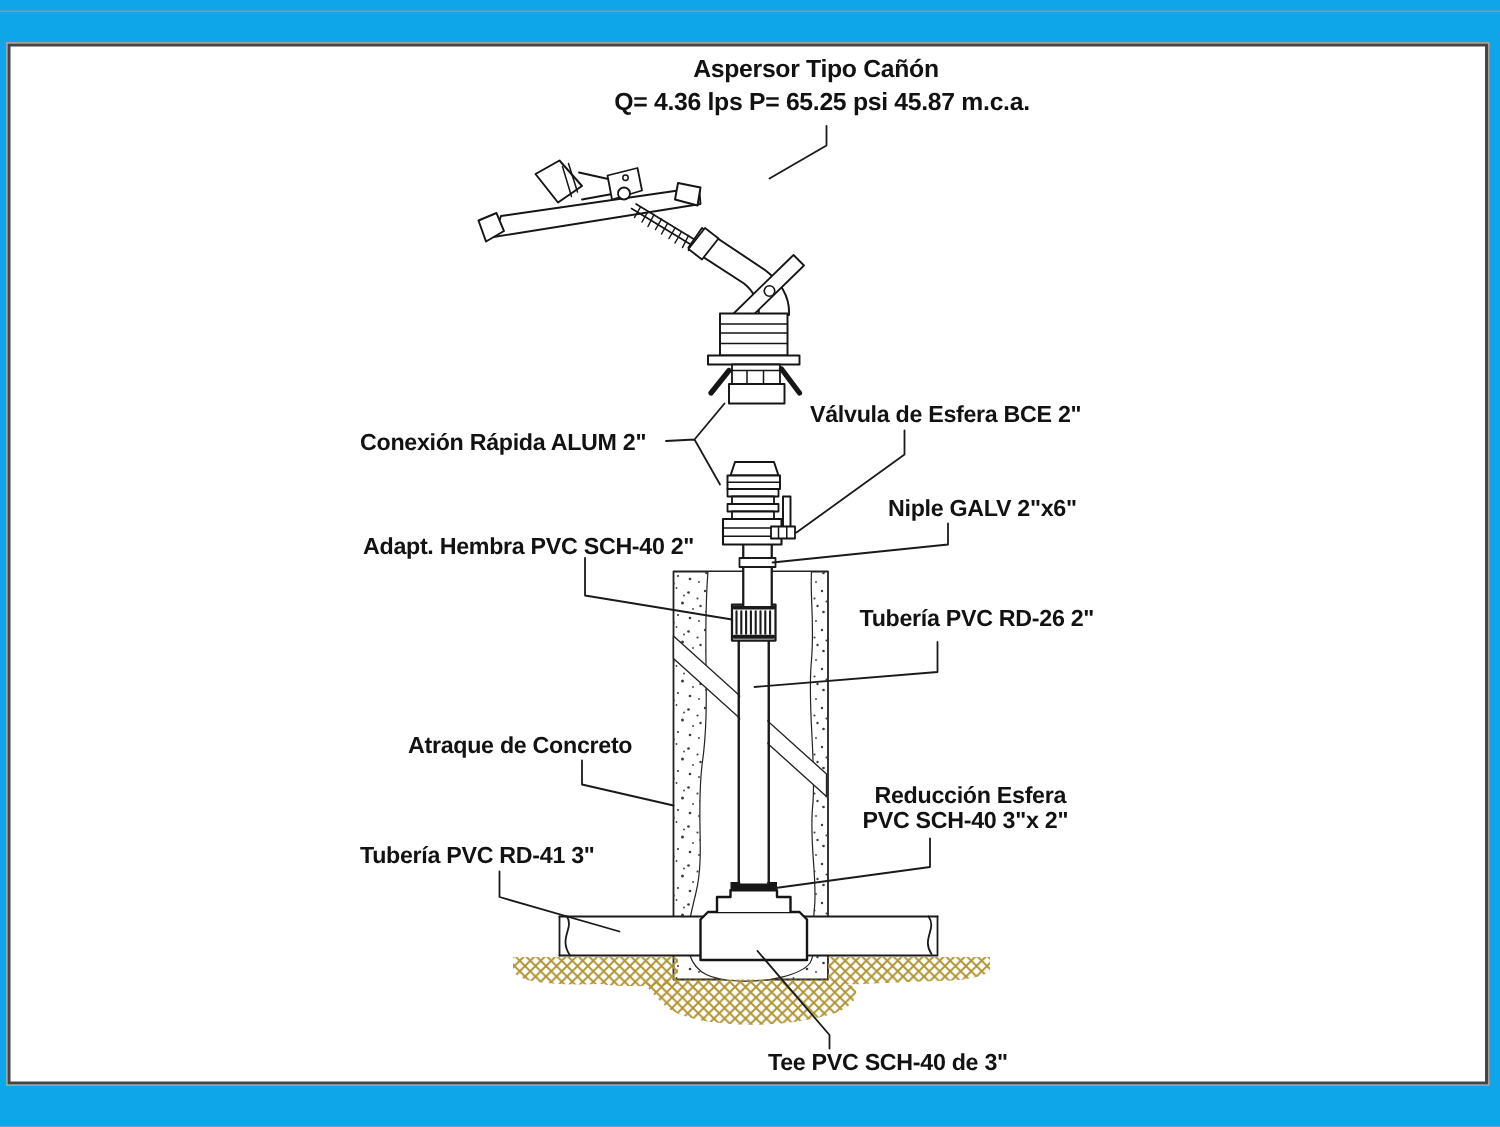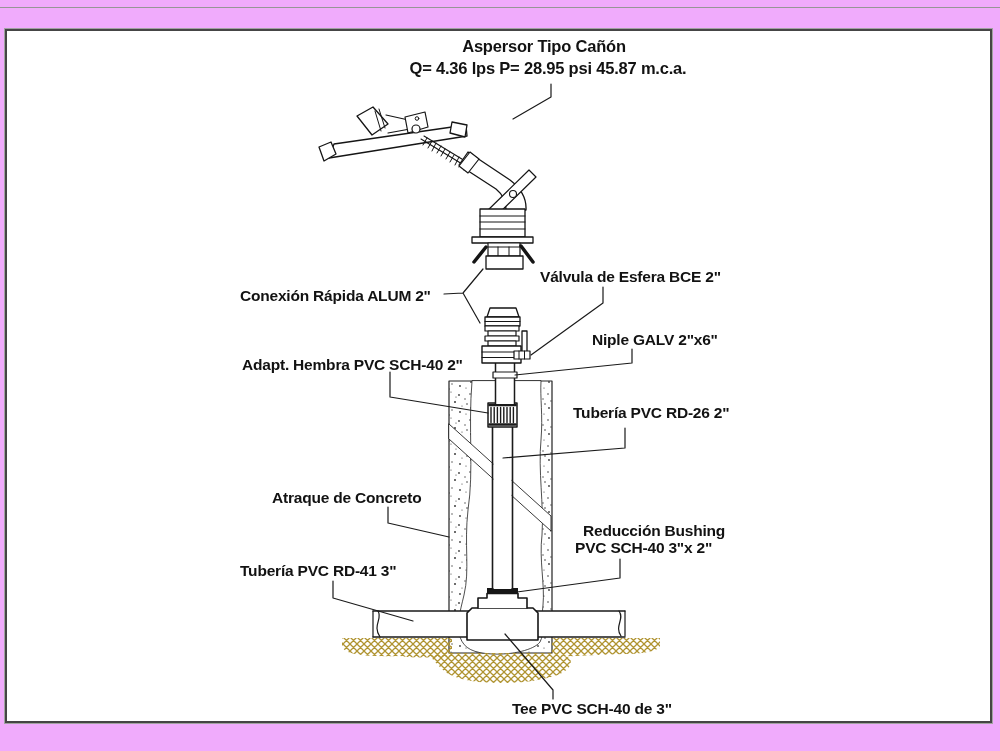--- a/index.html
+++ b/index.html
@@ -1,17 +1,17 @@
 <!DOCTYPE html>
 <html><head>
 <meta charset="utf-8">
 <style>
   html,body{margin:0;padding:0;background:#8b8b8b;}
   body{width:1000px;height:751px;overflow:hidden;font-family:"Liberation Sans",sans-serif;}
-  .stage{position:relative;width:1000px;height:751px;background:#f0abfc;}
+  .stage{position:relative;width:1000px;height:751px;background:#0ea5e9;}
   .chrome-line{position:absolute;left:0;top:7px;width:100%;height:1px;background:#969696;}
   .page{position:absolute;left:5px;top:29px;width:983px;height:690px;background:#ffffff;
         border:2px solid #454545;box-shadow:0 0 0 1px #a2a2a2;}
   svg.draw{position:absolute;left:0;top:0;width:1000px;height:751px;}
   .lbl{position:absolute;font-weight:bold;font-size:15.5px;color:#121212;white-space:nowrap;letter-spacing:-0.2px;}
   .ttl{position:absolute;font-weight:bold;font-size:16.5px;color:#121212;white-space:nowrap;transform:translateX(-50%);letter-spacing:-0.2px;}
 </style>
 </head>
 <body>
 
@@ -148,25 +148,25 @@
       <path d="M390,372 V397 L488,413"></path>
       <path d="M625,428 V448 L503,458"></path>
       <path d="M388,507 V523 L449,537"></path>
       <path d="M620,559 V578 L517,592"></path>
       <path d="M333,581 V598 L413,621"></path>
       <path d="M505,634 L553,690 V699"></path>
     </g>
   </svg>
 
   <div class="ttl" style="left:544px;top:37px">Aspersor Tipo Cañón</div>
-  <div class="ttl" style="left:548px;top:59px">Q= 4.36 lps P= 28.95 psi  45.87 m.c.a.</div>
+  <div class="ttl" style="left:548px;top:59px">Q= 4.36 lps P= 65.25 psi  45.87 m.c.a.</div>
 
   <div class="lbl" style="left:240px;top:287px">Conexión Rápida ALUM 2"</div>
   <div class="lbl" style="left:540px;top:268px">Válvula de Esfera BCE 2"</div>
   <div class="lbl" style="left:592px;top:331px">Niple GALV 2"x6"</div>
   <div class="lbl" style="left:242px;top:356px">Adapt. Hembra PVC SCH-40 2"</div>
   <div class="lbl" style="left:573px;top:404px">Tubería PVC RD-26 2"</div>
   <div class="lbl" style="left:272px;top:489px">Atraque de Concreto</div>
-  <div class="lbl" style="left:583px;top:522px">Reducción Bushing</div>
+  <div class="lbl" style="left:583px;top:522px">Reducción Esfera</div>
   <div class="lbl" style="left:575px;top:539px">PVC SCH-40 3"x 2"</div>
   <div class="lbl" style="left:240px;top:562px">Tubería PVC RD-41 3"</div>
   <div class="lbl" style="left:512px;top:700px">Tee PVC SCH-40 de 3"</div>
 </div>
 
 </body></html>

